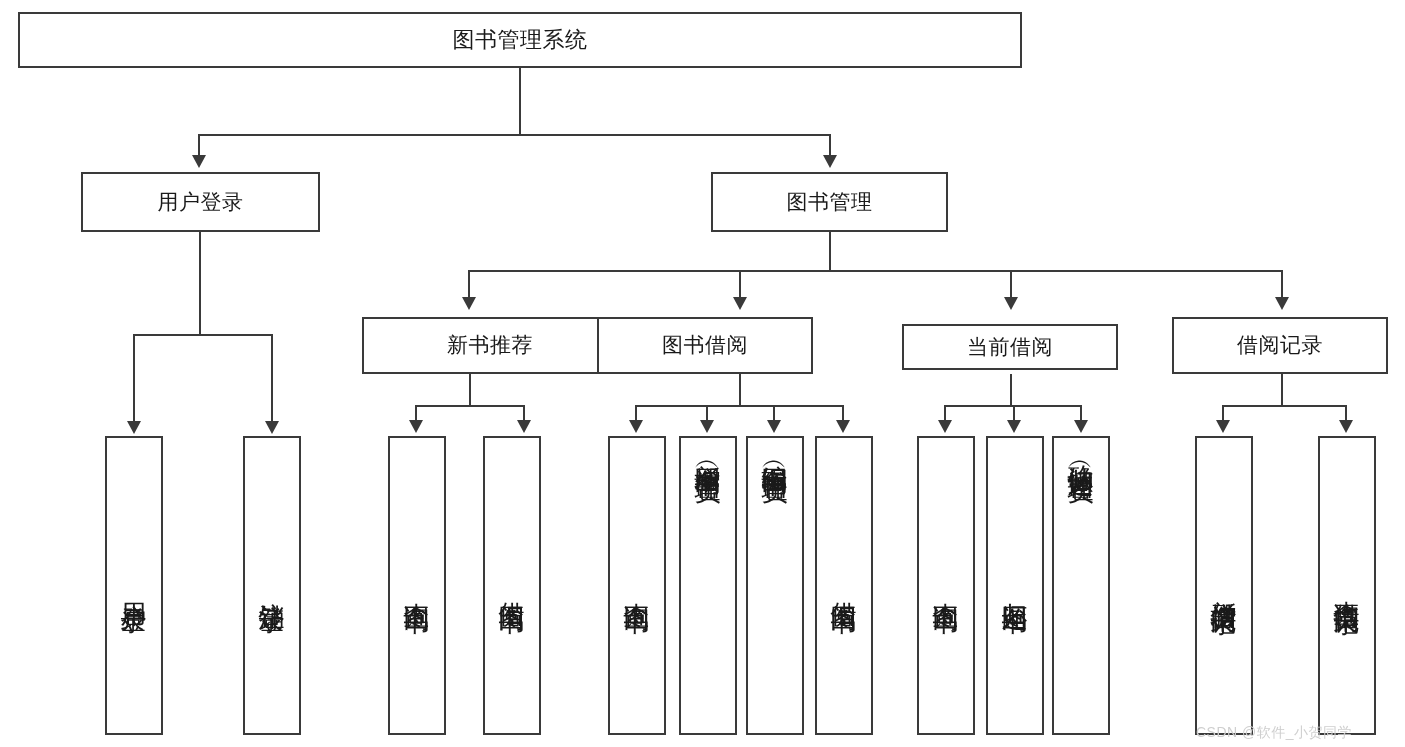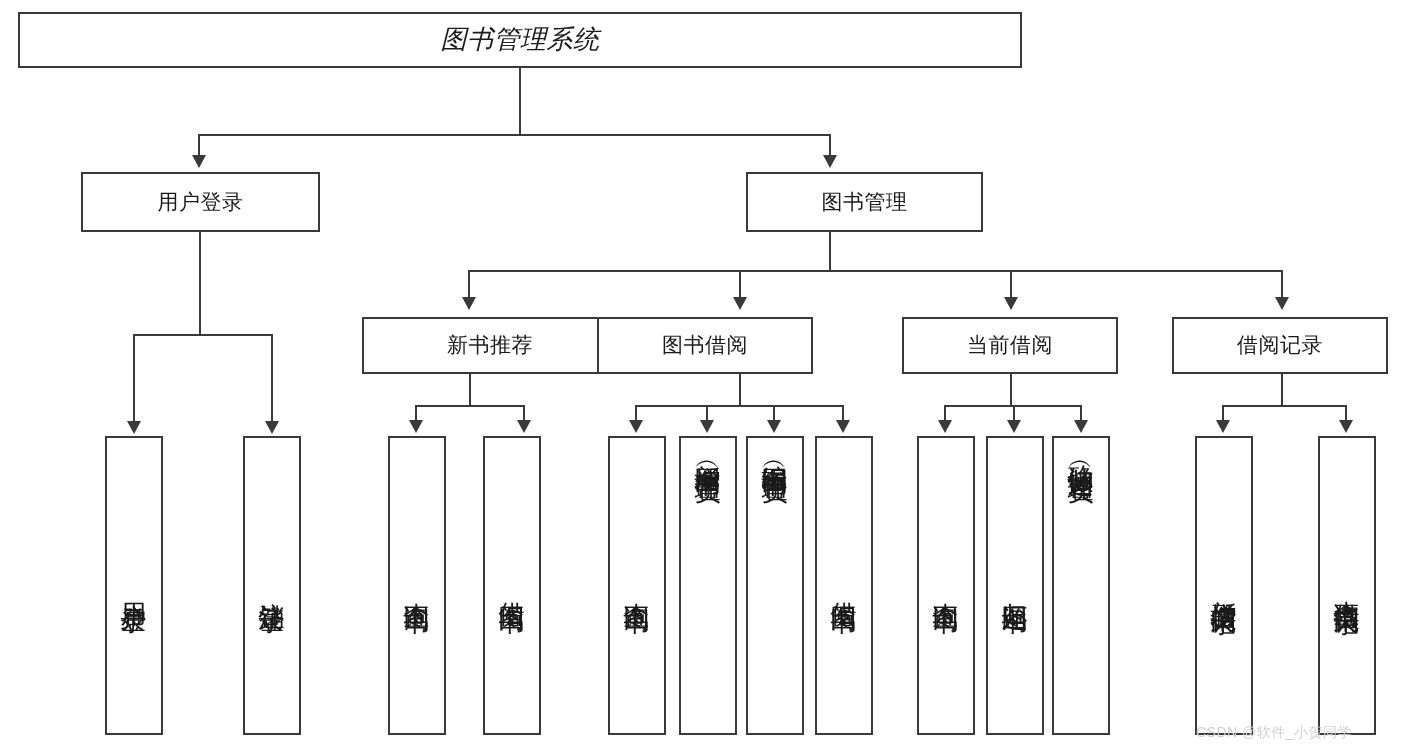--- a/index.html
+++ b/index.html
@@ -31,22 +31,21 @@
     text-align: center;
     line-height: 1.05;
     white-space: nowrap;
   }
   
   .node.h .label {
     font-size: 21px;
     letter-spacing: 0.5px;
   }
   .node.root .label {
-    font-size: 26px;
-    font-style: italic;
+    font-size: 22px;
   }
   
   .node.v {
     align-items: flex-start;
     padding-top: 6px;
   }
   .node.v .label {
     writing-mode: vertical-rl;
     text-orientation: upright;
     font-size: 26px;
@@ -99,21 +98,21 @@
   <div class="ln v" style="left:198px; top:134px; height:22px;"></div>
   <div class="arrow" style="left:192px; top:155px;"></div>
 
   <div class="ln v" style="left:829px; top:134px; height:22px;"></div>
   <div class="arrow" style="left:823px; top:155px;"></div>
 
   <div class="node h" style="left:81px; top:172px; width:239px; height:60px;">
     <span class="label">用户登录</span>
   </div>
 
-  <div class="node h" style="left:711px; top:172px; width:237px; height:60px;margin-left:35px;">
+  <div class="node h" style="left:711px; top:172px; width:237px; height:60px;">
     <span class="label">图书管理</span>
   </div>
 
   <div class="ln v" style="left:199px; top:232px; height:103px;"></div>
   <div class="ln h" style="left:133px; top:334px; width:140px;"></div>
   <div class="ln v" style="left:133px; top:334px; height:88px;"></div>
   <div class="arrow" style="left:127px; top:421px;"></div>
   <div class="ln v" style="left:271px; top:334px; height:88px;"></div>
   <div class="arrow" style="left:265px; top:421px;"></div>
 
@@ -127,21 +126,21 @@
   <div class="arrow" style="left:1004px; top:297px;"></div>
   <div class="ln v" style="left:1281px; top:270px; height:28px;"></div>
   <div class="arrow" style="left:1275px; top:297px;"></div>
 
   <div class="node h" style="left:362px; top:317px; width:256px; height:57px;">
     <span class="label">新书推荐</span>
   </div>
   <div class="node h" style="left:597px; top:317px; width:216px; height:57px;">
     <span class="label">图书借阅</span>
   </div>
-  <div class="node h" style="left:902px; top:317px; width:216px; height:57px;">
+  <div class="node h" style="left:902px; top:324px; width:216px; height:46px;">
     <span class="label">当前借阅</span>
   </div>
   <div class="node h" style="left:1172px; top:317px; width:216px; height:57px;">
     <span class="label">借阅记录</span>
   </div>
 
   <div class="ln v" style="left:469px; top:374px; height:32px;"></div>
   <div class="ln h" style="left:415px; top:405px; width:110px;"></div>
   <div class="ln v" style="left:415px; top:405px; height:16px;"></div>
   <div class="arrow" style="left:409px; top:420px;"></div>

